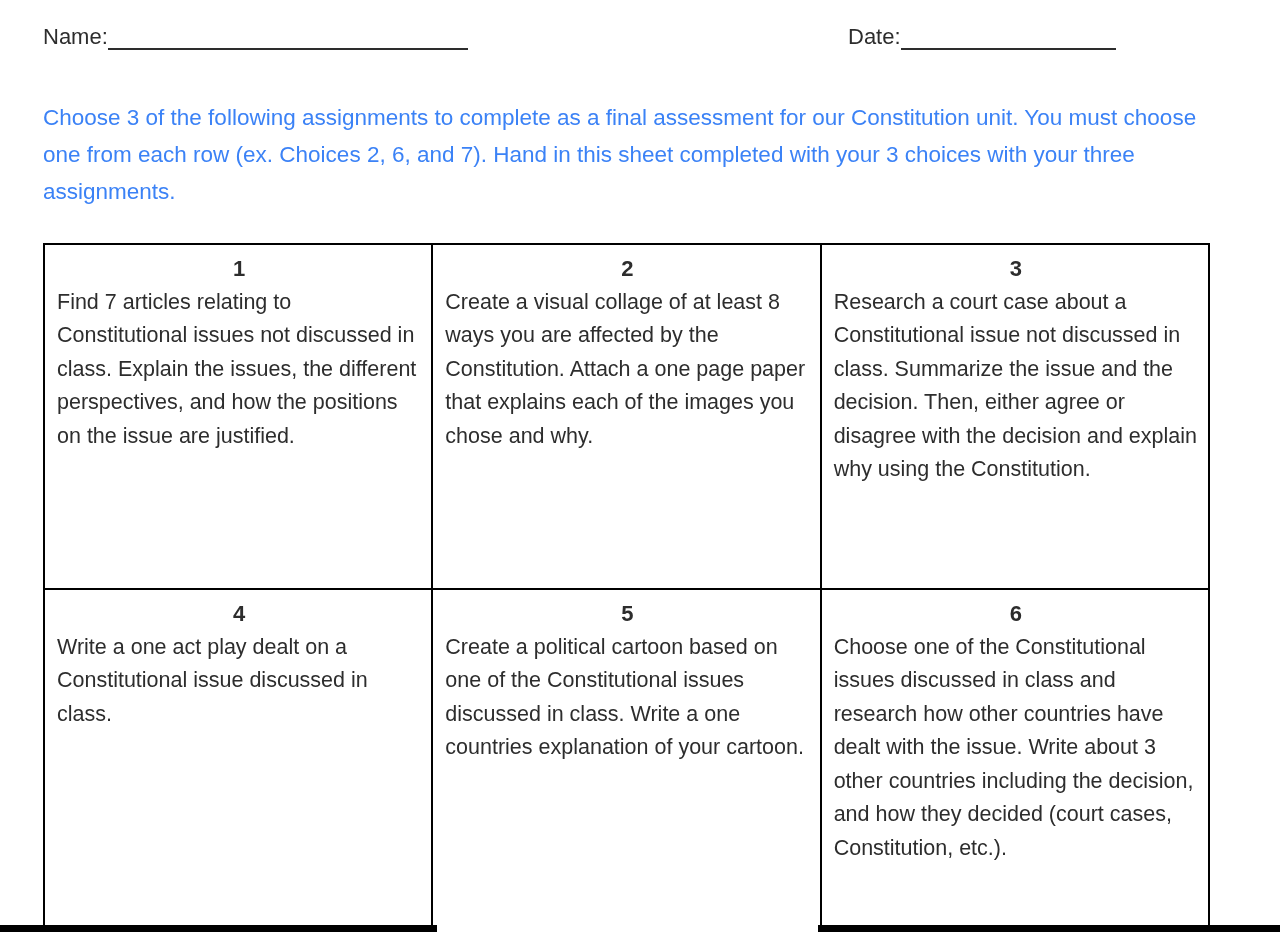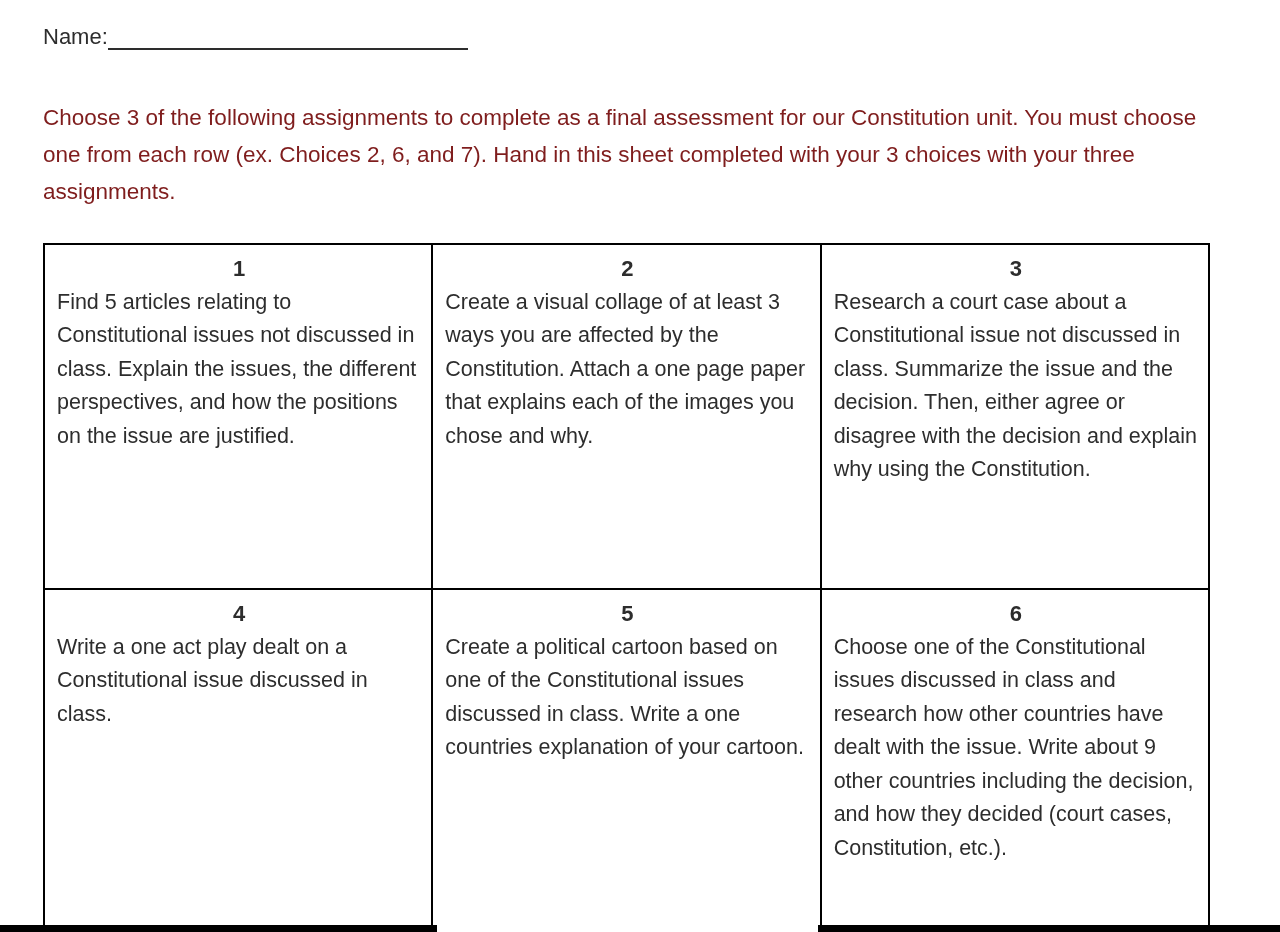--- a/index.html
+++ b/index.html
@@ -41,21 +41,21 @@
     align-items: flex-end;
   }
   .date-line { width: 215px; }
   .instructions {
     position: absolute;
     top: 99px;
     left: 43px;
     width: 1165px;
     font-size: 22.5px;
     line-height: 37px;
-    color: #7f1d1d;
+    color: #3b82f6;
   }
   .choice-table {
     position: absolute;
     top: 243px;
     left: 43px;
     width: 1167px;
     border-collapse: collapse;
     table-layout: fixed;
   }
   .choice-table td {
@@ -87,52 +87,56 @@
 </head>
 <body>
 
 <div class="page">
 
   <div class="topline">
     <div class="name-group">
       <span class="label">Name:</span>
         <span class="fill-line name-line"></span>
     </div>
+    <div class="date-group">
+      <span class="label">Date:</span>
+        <span class="fill-line date-line"></span>
+    </div>
   </div>
 
   <div class="instructions">Choose 3 of the following assignments to complete as a final assessment for our Constitution unit. You must choose one from each row (ex. Choices 2, 6, and 7). Hand in this sheet completed with your 3 choices with your three assignments.</div>
 
   <table class="choice-table">
     <tbody>
       <tr class="row-1">
         <td>
           <div class="cell-number">1</div>
-          <div class="cell-text">Find 5 articles relating to Constitutional issues not discussed in class. Explain the issues, the different perspectives, and how the positions on the issue are justified.</div>
+          <div class="cell-text">Find 7 articles relating to Constitutional issues not discussed in class. Explain the issues, the different perspectives, and how the positions on the issue are justified.</div>
         </td>
         <td>
           <div class="cell-number">2</div>
-          <div class="cell-text">Create a visual collage of at least 3 ways you are affected by the Constitution. Attach a one page paper that explains each of the images you chose and why.</div>
+          <div class="cell-text">Create a visual collage of at least 8 ways you are affected by the Constitution. Attach a one page paper that explains each of the images you chose and why.</div>
         </td>
         <td>
           <div class="cell-number">3</div>
           <div class="cell-text">Research a court case about a Constitutional issue not discussed in class. Summarize the issue and the decision. Then, either agree or disagree with the decision and explain why using the Constitution.</div>
         </td>
       </tr>
       <tr class="row-2">
         <td>
           <div class="cell-number">4</div>
           <div class="cell-text">Write a one act play dealt on a Constitutional issue discussed in class.</div>
         </td>
         <td>
           <div class="cell-number">5</div>
           <div class="cell-text">Create a political cartoon based on one of the Constitutional issues discussed in class. Write a one countries explanation of your cartoon.</div>
         </td>
         <td>
           <div class="cell-number">6</div>
-          <div class="cell-text">Choose one of the Constitutional issues discussed in class and research how other countries have dealt with the issue. Write about 9 other countries including the decision, and how they decided (court cases, Constitution, etc.).</div>
+          <div class="cell-text">Choose one of the Constitutional issues discussed in class and research how other countries have dealt with the issue. Write about 3 other countries including the decision, and how they decided (court cases, Constitution, etc.).</div>
         </td>
       </tr>
     </tbody>
   </table>
 
   <div class="crop-bar left"></div>
   <div class="crop-bar right"></div>
 
 </div>
 

